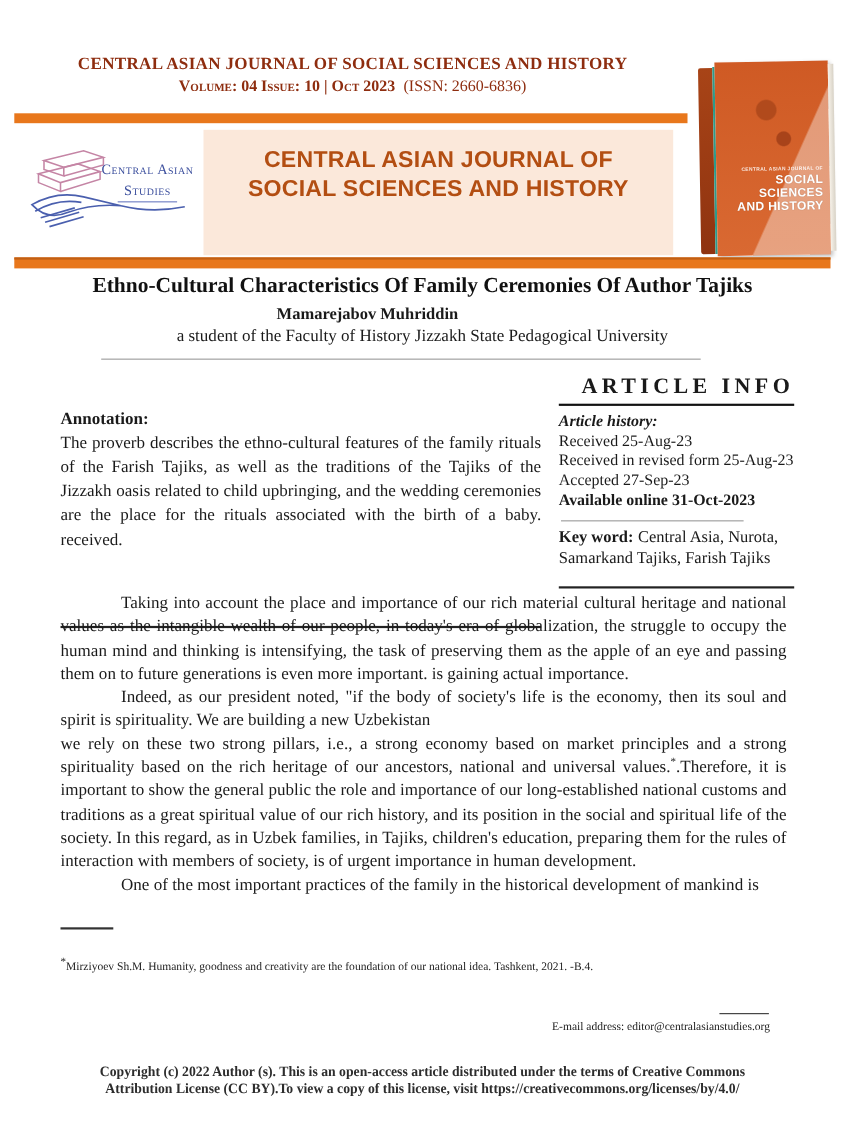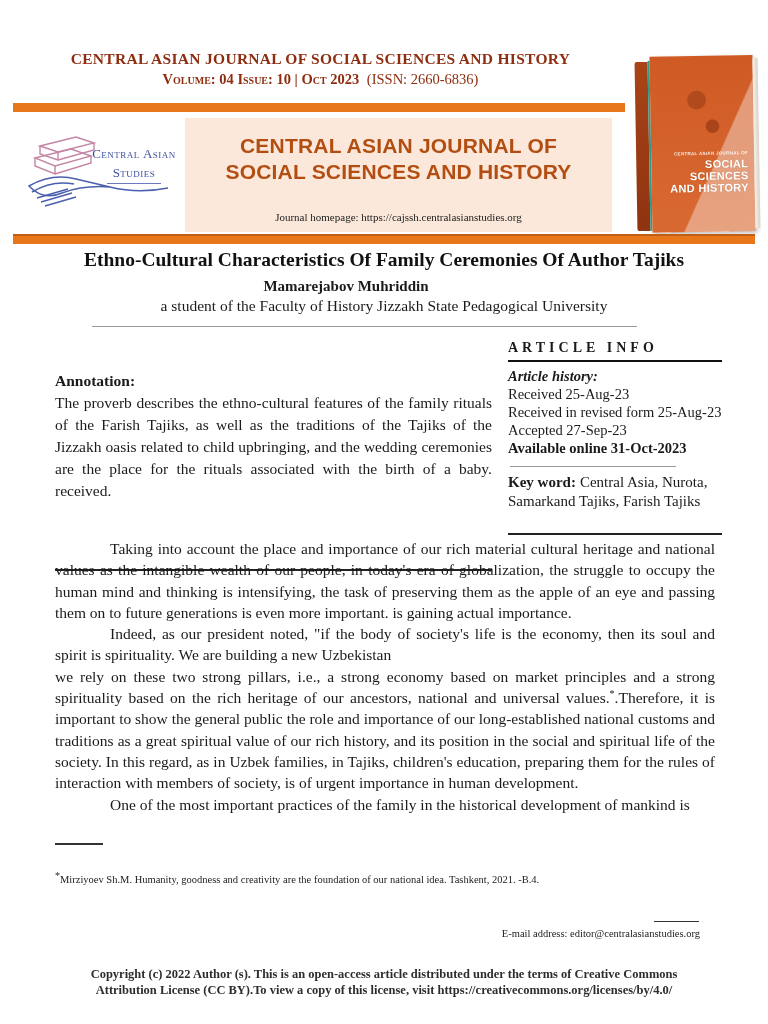--- a/index.html
+++ b/index.html
@@ -36,31 +36,31 @@
       radial-gradient(circle at 60% 40%,#a8431a 0 5%,rgba(0,0,0,0) 6%),
       linear-gradient(180deg,#cf5a24,#d96932);
       box-shadow:2px 2px 4px rgba(0,0,0,.25);}
   .book-pages{position:absolute;left:118px;top:3px;width:5px;height:170px;background:linear-gradient(90deg,#f7f2e9,#d8d2c6);}
   .book-text{position:absolute;right:6px;bottom:38px;text-align:right;color:#fff;font-family:"Liberation Sans",sans-serif;font-weight:bold;}
   .book-topline{font-size:4.5px;opacity:.85;letter-spacing:.3px;margin-bottom:2px;}
   .book-line{font-size:11px;line-height:12px;letter-spacing:.3px;text-shadow:0 0 1px rgba(0,0,0,.25);}
 
   
   .atitle{position:absolute;left:0;top:249px;width:768px;text-align:center;font-size:19.5px;font-weight:bold;color:#111;}
-  .aauthor{position:absolute;left:12px;top:278px;width:668px;text-align:center;font-size:15px;font-weight:bold;}
+  .aauthor{position:absolute;left:0;top:278px;width:668px;text-align:center;font-size:15px;font-weight:bold;}
   .aaffil{position:absolute;left:0;top:297px;width:768px;text-align:center;font-size:15.5px;}
   .title-sep{position:absolute;left:92px;top:326px;width:545px;border-top:1px solid #9a9a9a;}
 
   
   .col-left{position:absolute;left:55px;top:336px;width:437px;height:197px;border-bottom:2px solid #222;margin-top:36px;}
   .ann-h{font-size:15.5px;font-weight:bold;}
   .ann-p{margin:2px 0 0;font-size:15.5px;line-height:22px;text-align:justify;}
 
   .col-right{position:absolute;left:508px;top:340px;width:214px;height:193px;border-bottom:2px solid #222;}
-  .ai-h{text-align:left;font-size:14px;font-weight:bold;letter-spacing:4px;padding-bottom:4px;border-bottom:2px solid #111;}
+  .ai-h{text-align:right;font-size:20px;font-weight:bold;letter-spacing:4px;padding-bottom:4px;border-bottom:2px solid #111;}
   .ai-history{margin-top:5px;font-size:14.5px;line-height:18px;}
   .ai-hl{font-weight:bold;font-style:italic;}
   .ai-avail{font-weight:bold;}
   .ai-div{border-top:1px solid #999;width:166px;margin:9px 0 6px 2px;}
   .ai-kw{font-size:15px;line-height:19px;}
   .ai-kw .lbl{font-weight:bold;}
   .ai-kw .val{margin-left:4px;}
 
   
   .body-text{position:absolute;left:55px;top:538px;width:660px;font-size:15.5px;line-height:21.3px;text-align:justify;}
@@ -118,21 +118,20 @@
       <div class="l1">Central Asian</div>
       <div><span class="l2">Studies</span></div>
     </div>
   </div>
 
   <div class="banner">
     <div class="banner-title">
       <div>CENTRAL ASIAN JOURNAL OF</div>
       <div>SOCIAL SCIENCES AND HISTORY</div>
     </div>
-    <div class="banner-home">Journal homepage: https://cajssh.centralasianstudies.org</div>
   </div>
 
   <div class="book">
     <div class="book-spine"></div>
     <div class="book-spine-edge"></div>
     <div class="book-cover">
       <div class="book-text">
         <div class="book-topline">CENTRAL ASIAN JOURNAL OF</div>
         <div class="book-line">SOCIAL</div>
         <div class="book-line">SCIENCES</div>

